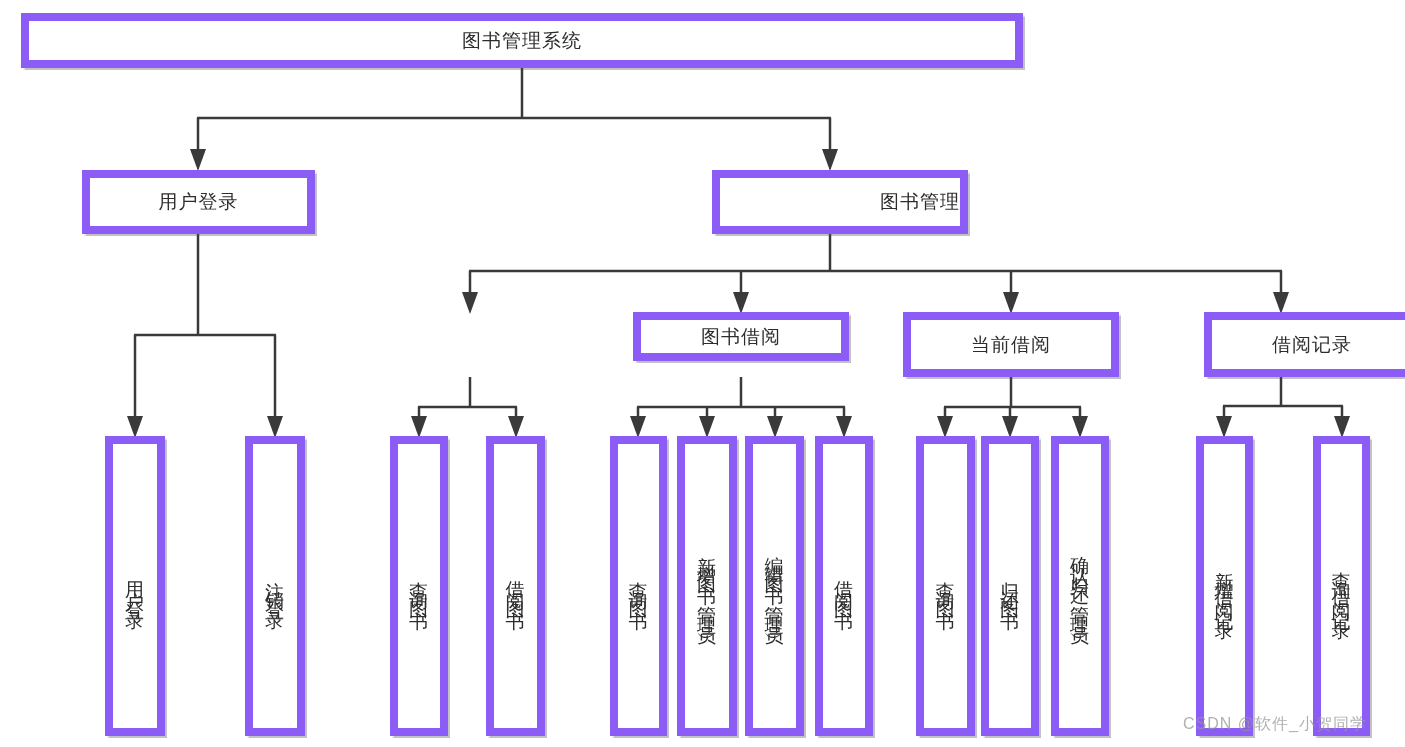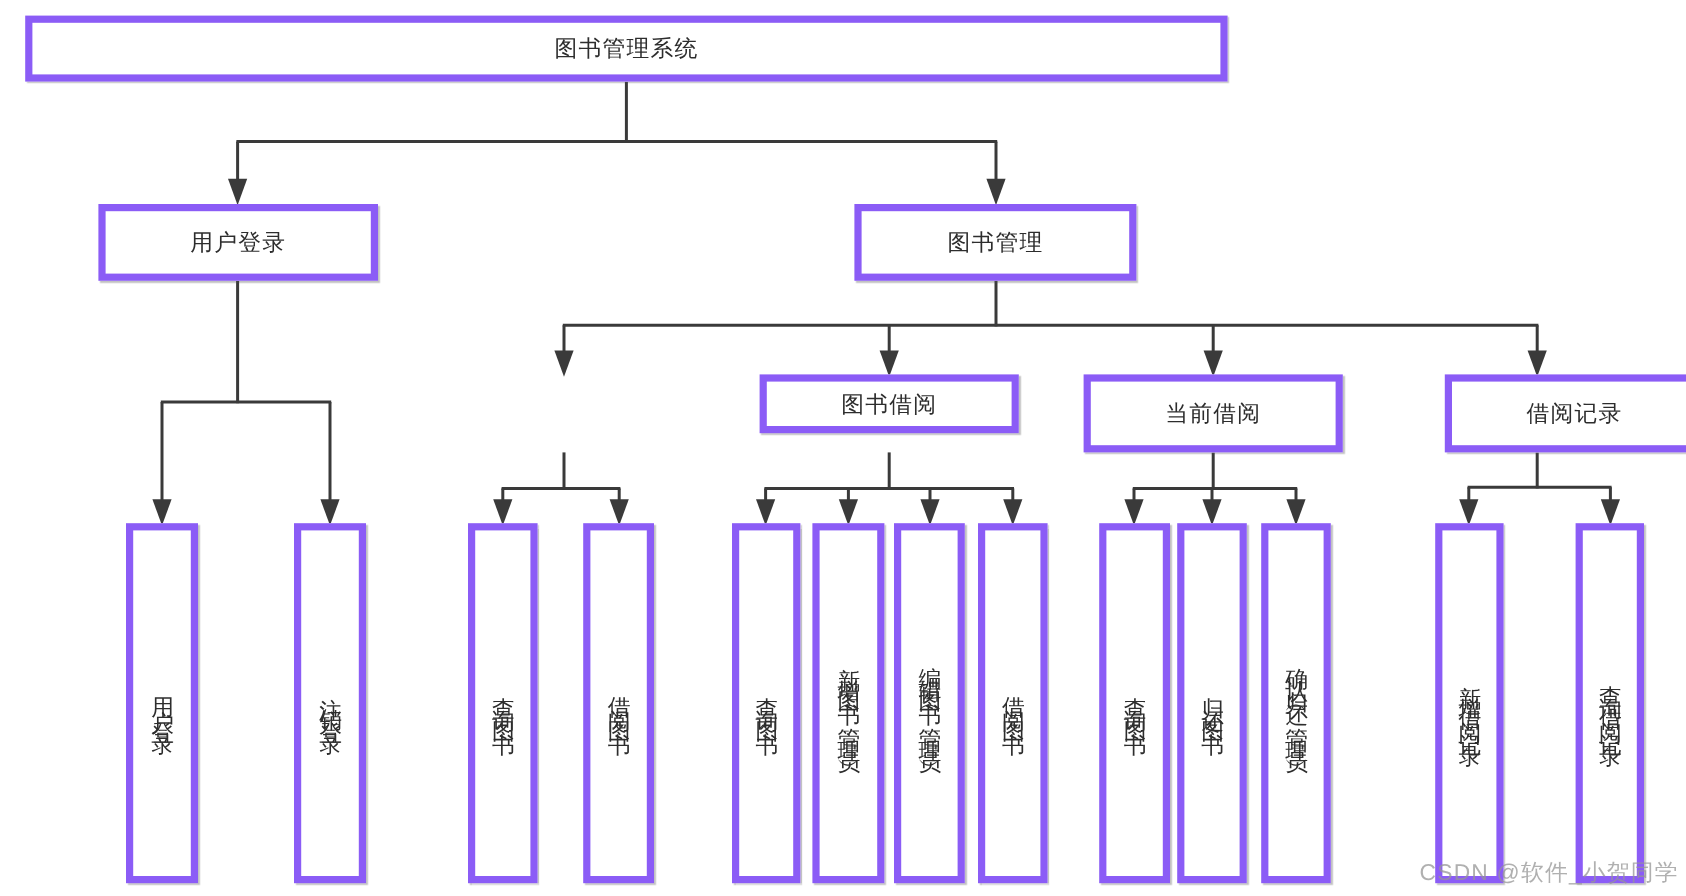--- a/index.html
+++ b/index.html
@@ -21,21 +21,21 @@
   .connectors {
     position: absolute;
     left: 0;
     top: 0;
     z-index: 1;
   }
   .node {
     position: absolute;
     box-sizing: border-box;
     background: #ffffff;
-    border: 6px solid #8b5cf6;
+    border: 8px solid #8b5cf6;
     box-shadow: 1.5px 1.5px 1px rgba(80,80,80,0.35);
     display: flex;
     align-items: center;
     justify-content: center;
     z-index: 2;
   }
   .node .lbl {
     font-size: 19px;
     color: #2d2d2d;
     letter-spacing: 1px;
@@ -44,21 +44,21 @@
   .leaf .lbl {
     writing-mode: vertical-rl;
     text-orientation: mixed;
     letter-spacing: 10px;
     line-height: 1;
     white-space: nowrap;
   }
   
   .n-root  { left: 21px;   top: 13px;  width: 1002px; height: 55px; }
   .n-user  { left: 82px;   top: 170px; width: 233px;  height: 64px; }
-  .n-mgmt  { left: 712px;  top: 170px; width: 235px;  height: 64px; }
+  .n-mgmt  { left: 712px;  top: 170px; width: 256px;  height: 64px; justify-content: flex-end; }
   .n-nb    { left: 362px;  top: 312px; width: 216px;  height: 65px; }
   .n-bb    { left: 633px;  top: 312px; width: 216px;  height: 49px; }
   .n-cb    { left: 903px;  top: 312px; width: 216px;  height: 65px; }
   .n-br    { left: 1204px; top: 312px; width: 216px;  height: 65px; }
   .leaf    { top: 436px; height: 300px; }
   .l1  { left: 105px;  width: 60px; }
   .l2  { left: 245px;  width: 60px; }
   .l3  { left: 390px;  width: 58px; }
   .l4  { left: 486px;  width: 59px; }
   .l5  { left: 610px;  width: 57px; }
@@ -68,21 +68,21 @@
   .l9  { left: 916px;  width: 59px; }
   .l10 { left: 981px;  width: 58px; }
   .l11 { left: 1051px; width: 58px; }
   .l12 { left: 1196px; width: 57px; }
   .l13 { left: 1313px; width: 57px; }
   .watermark {
     position: absolute;
     left: 1183px;
     top: 714px;
     z-index: 3;
-    font-size: 19px;
+    font-size: 16px;
     color: rgba(150,150,150,0.75);
     letter-spacing: 1px;
     white-space: nowrap;
   }
 </style>
 </head>
 <body>
 
 <div class="canvas">
 

